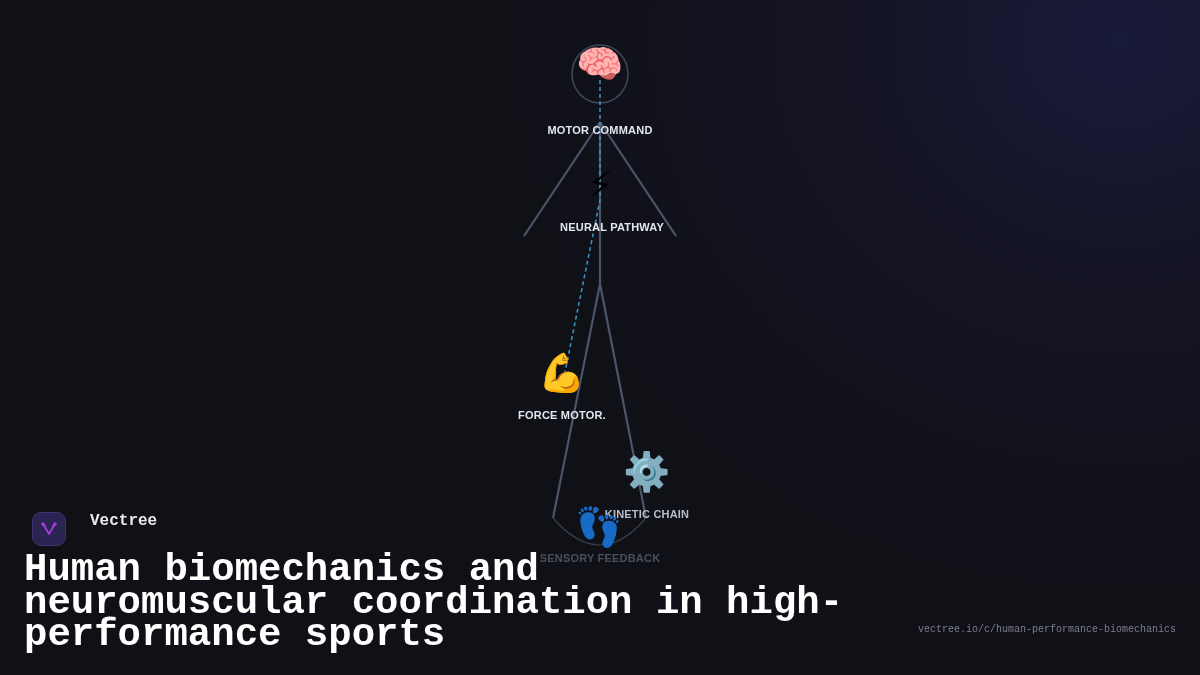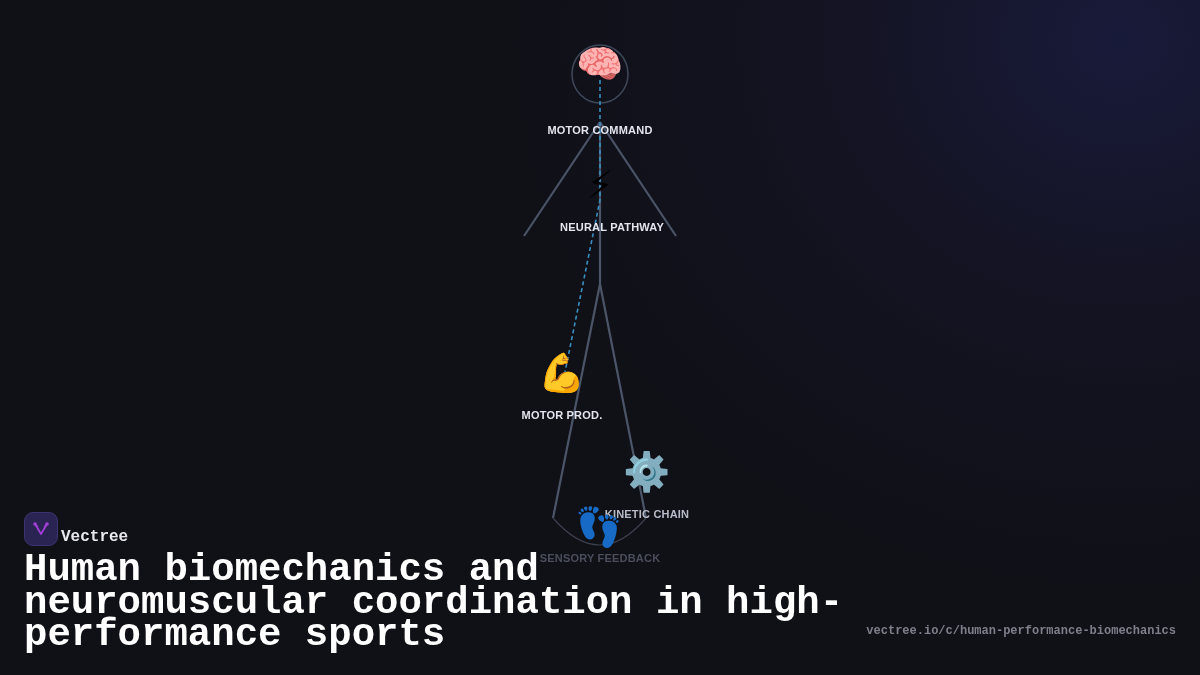--- a/index.html
+++ b/index.html
@@ -20,39 +20,39 @@
     font-family:"DejaVu Sans", sans-serif;
   }
   .node-label {
     position:absolute; transform:translateX(-50%);
     font-size:11px; font-weight:bold; letter-spacing:0.2px;
     color:#e3e6ee; white-space:nowrap;
   }
   .node-label.dim { color:#b7bcc8; }
   .node-label.faint { color:#4b4f5c; font-size:11px; }
   .brand {
-    position:absolute; left:24px; top:512px; display:flex; align-items:flex-end; gap:3px;
+    position:absolute; left:32px; top:512px; display:flex; align-items:flex-start; gap:24px;
   }
   .brand-logo {
     width:32px; height:32px; border-radius:9px;
     background:#2a2452; border:1px solid #3a3470;
     display:flex; align-items:center; justify-content:center;
   }
   .brand-name {
     font-family:"Liberation Mono", monospace; font-weight:bold;
     font-size:16px; color:#e8e8ee;
   }
   .title {
     position:absolute; left:24px; top:554px; width:820px;
     font-family:"Liberation Mono", monospace; font-weight:bold;
     font-size:39px; line-height:32.5px; color:#ffffff; margin:0;
   }
   .url {
     position:absolute; right:24px; top:624px;
-    font-family:"Liberation Mono", monospace; font-size:12px; color:#7d7f8a;font-weight:bold;
+    font-family:"Liberation Mono", monospace; font-size:10px; color:#7d7f8a;
   }
 </style>
 </head>
 <body>
 
 <div class="bg-glow"></div>
 
 <svg class="figure" width="1200" height="675">
 
   <ellipse cx="600" cy="74" rx="28" ry="29" fill="none" stroke="#3e4758" stroke-width="1.6"></ellipse>
@@ -71,21 +71,21 @@
 
 </svg>
 
 <span class="node-icon" style="left:600px;top:64px;">🧠</span>
 <span class="node-label" style="left:600px;top:108px;margin-top:16px;">MOTOR COMMAND</span>
 
 <span class="node-icon" style="left:600px;top:185px;">⚡</span>
 <span class="node-label" style="left:600px;top:221px;margin-left:12px;">NEURAL PATHWAY</span>
 
 <span class="node-icon" style="left:562px;top:373px;">💪</span>
-<span class="node-label" style="left:562px;top:409px;">MOTOR PROD.</span>
+<span class="node-label" style="left:562px;top:409px;">FORCE MOTOR.</span>
 
 <span class="node-icon" style="left:647px;top:472px;">⚙️</span>
 <span class="node-label dim" style="left:647px;top:508px;">KINETIC CHAIN</span>
 
 <span class="node-icon" style="left:599px;top:527px;">👣</span>
 <span class="node-label faint" style="left:600px;top:552px;">SENSORY FEEDBACK</span>
 
 <div class="brand">
   <div class="brand-logo">
     <svg width="20" height="20" viewBox="0 0 20 20">

